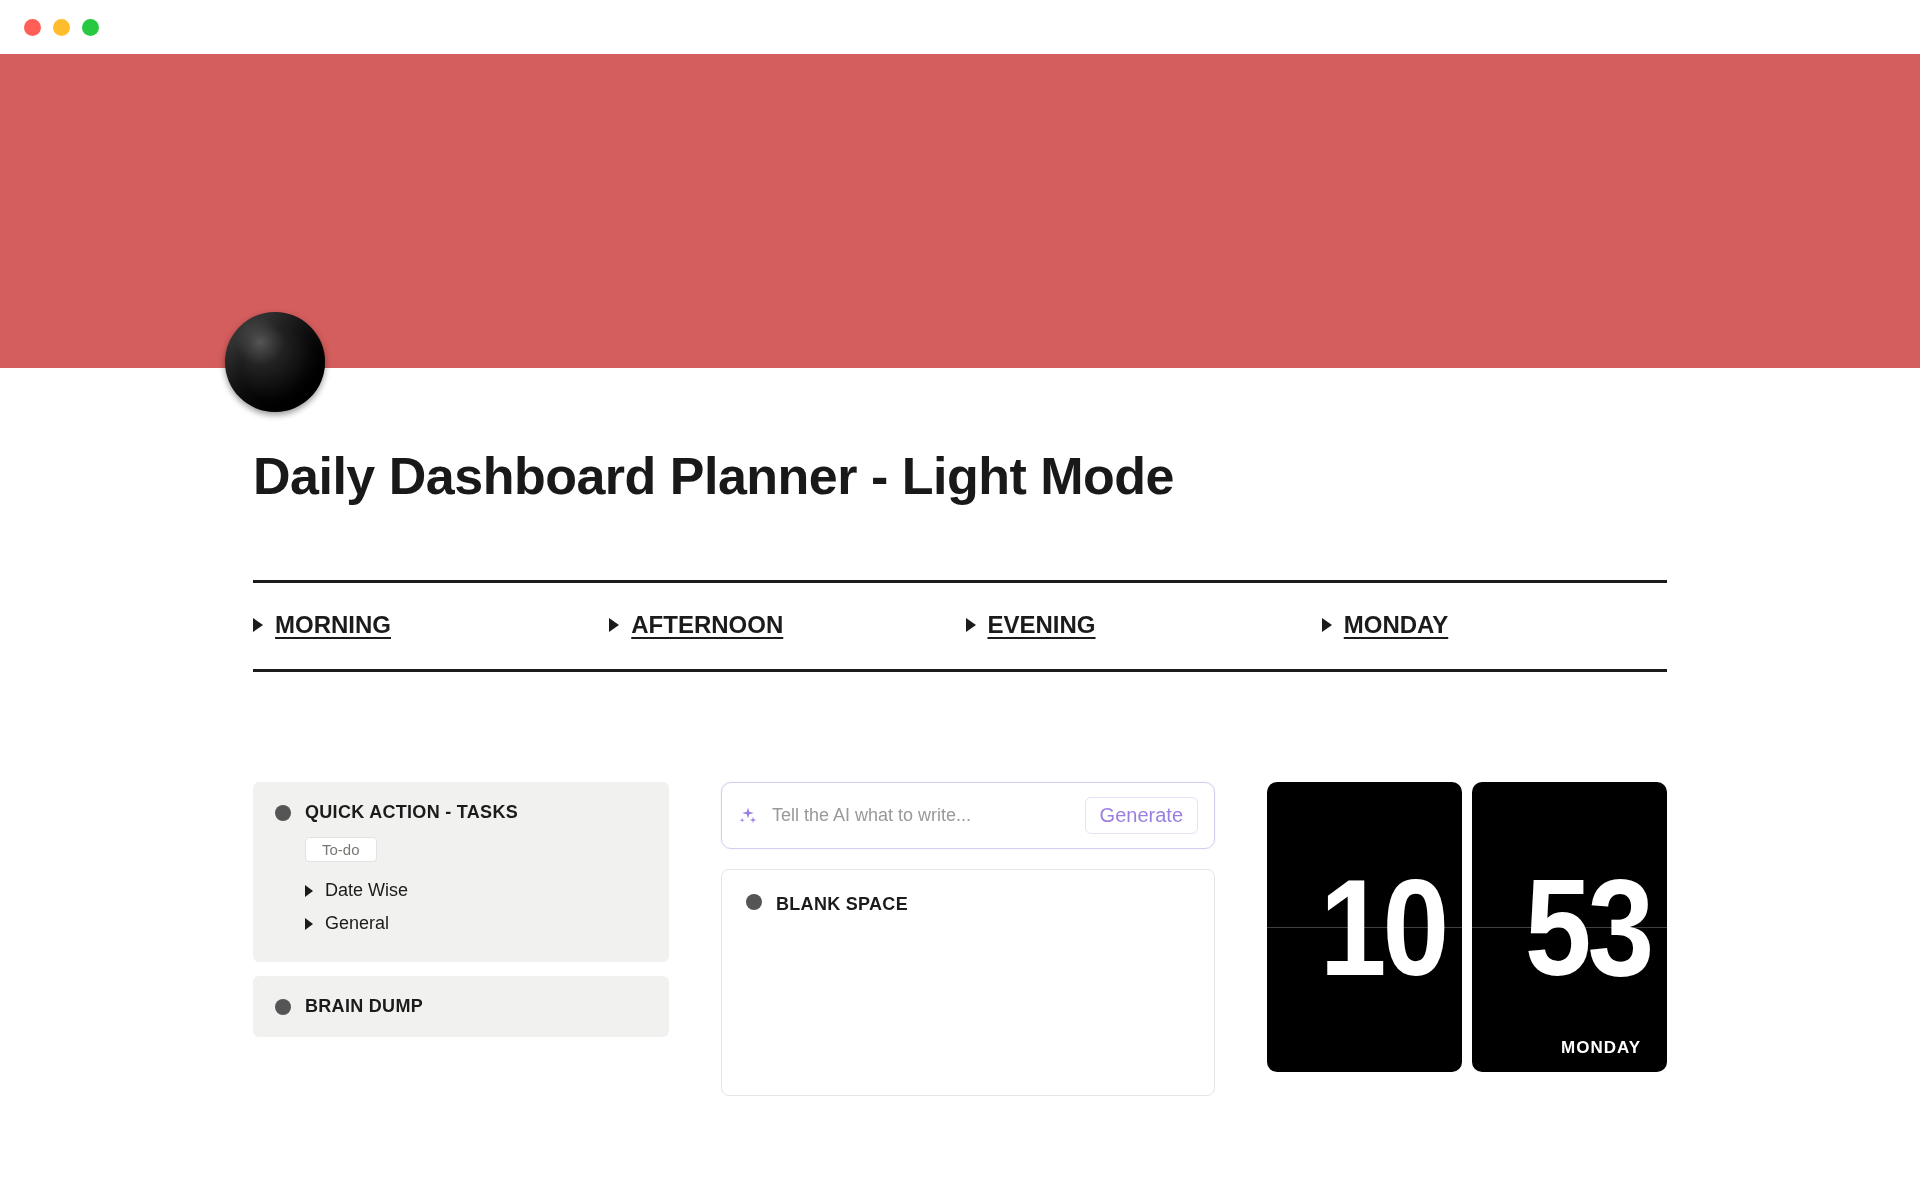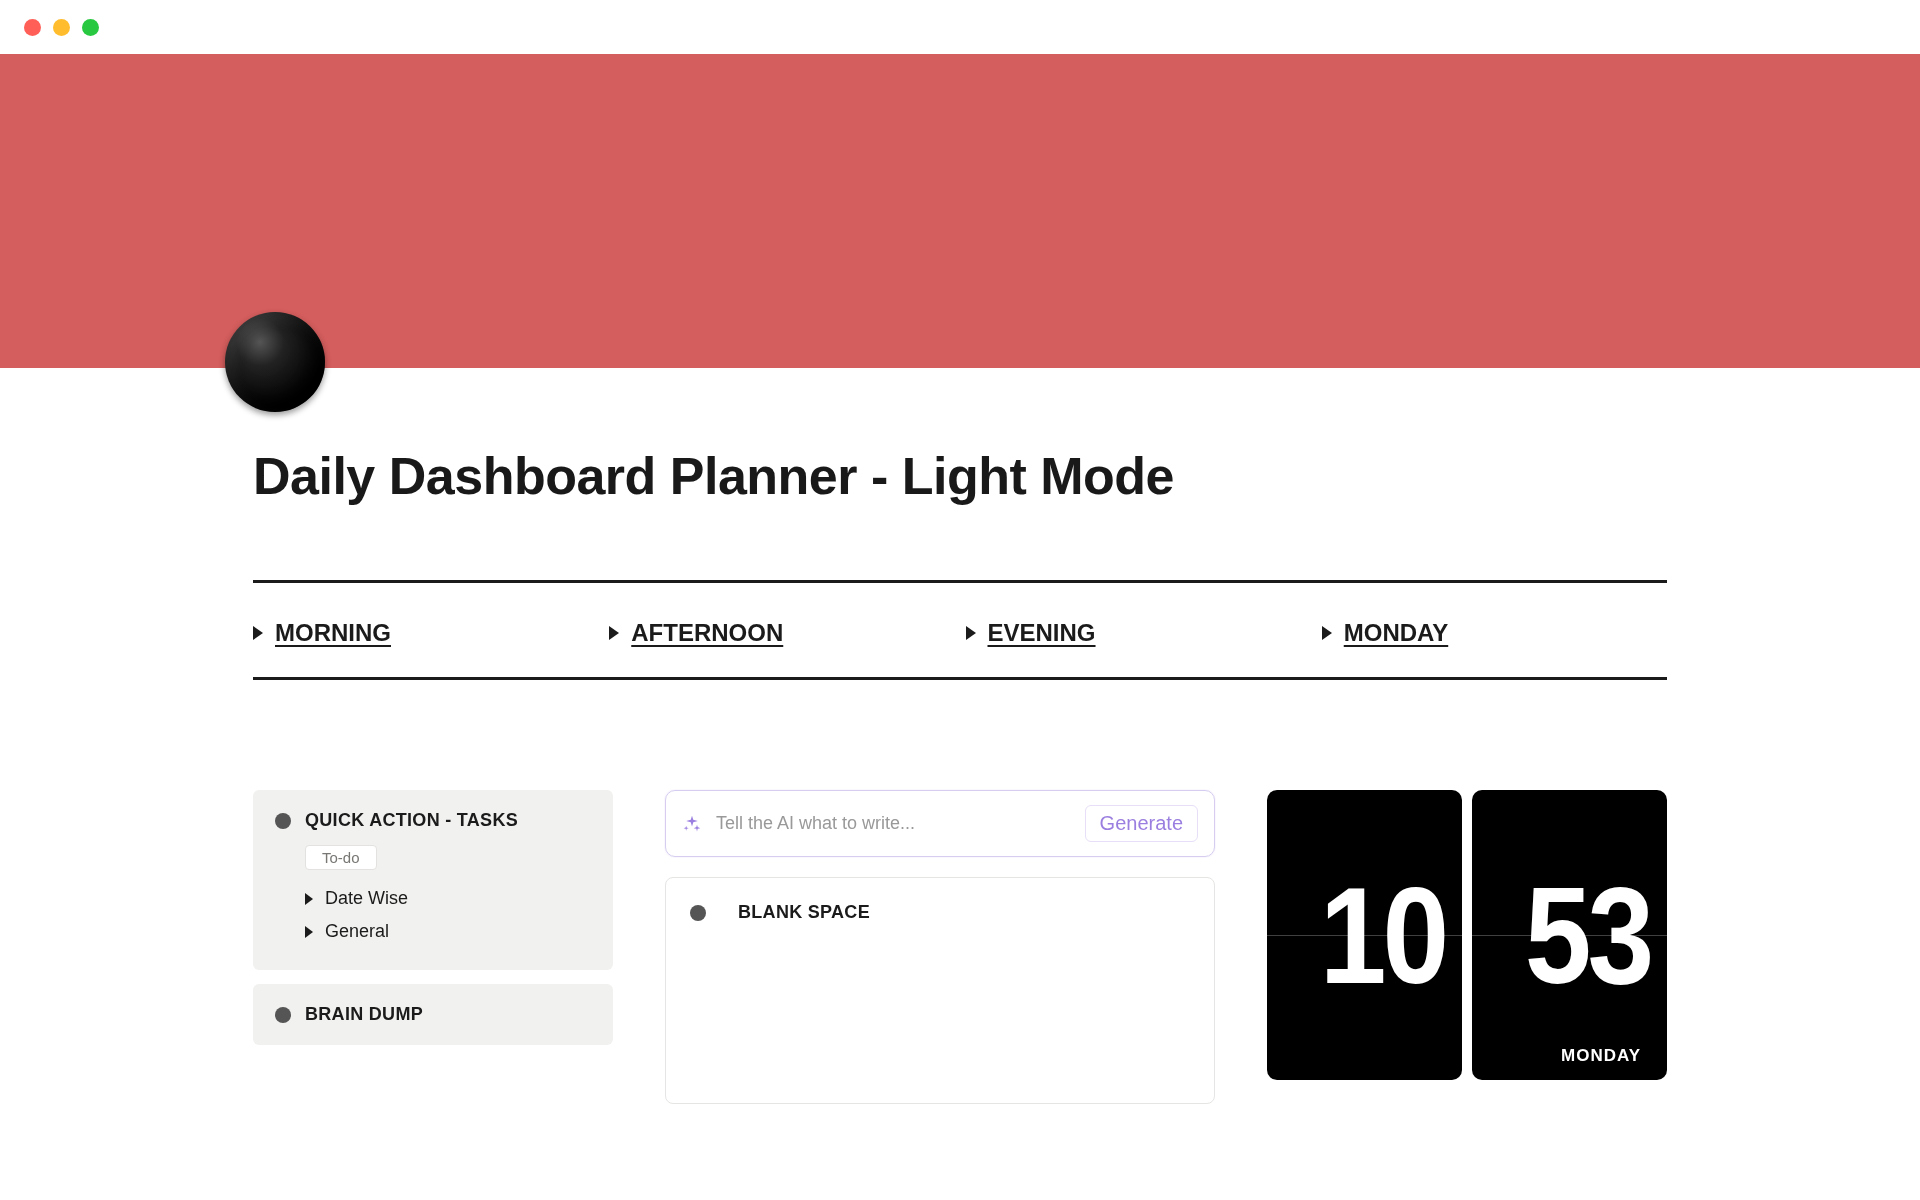--- a/index.html
+++ b/index.html
@@ -64,21 +64,21 @@
 }
 
 .divider-thick {
   height: 3px;
   background: #1b1b1b;
   margin: 74px 98px 0 98px;
 }
 
 .time-sections {
   display: flex;
-  padding: 36px 98px 0 98px;
+  padding: 28px 98px 0 98px;
   gap: 11px;
 }
 .time-item {
   flex: 1;
   display: flex;
   align-items: center;
   gap: 12px;
 }
 .toggle-tri {
   width: 0; height: 0;
@@ -102,21 +102,21 @@
 
 .columns {
   display: flex;
   gap: 52px;
   padding: 110px 98px 0 98px;
   align-items: flex-start;
 }
 
 
 .sidecol {
-  width: 360px;
+  width: 416px;
   flex-shrink: 0;
   display: flex;
   flex-direction: column;
   gap: 14px;
 }
 .card {
   background: #f1f1ef;
   border-radius: 6px;
   padding: 20px 22px 22px 22px;
 }
@@ -203,22 +203,21 @@
 }
 
 .blank-card {
   border: 1px solid #e5e5e3;
   border-radius: 8px;
   background: #fff;
   padding: 24px 24px 180px 24px;
 }
 .blank-header {
   display: flex;
-  align-items: center;
-  gap: 32px;
+  gap: 14px;
 }
 .blank-title {
   font-size: 18px;
   font-weight: 700;
   color: #1b1b1b;
   letter-spacing: 0.3px;
 }
 
 
 .clockcol {

